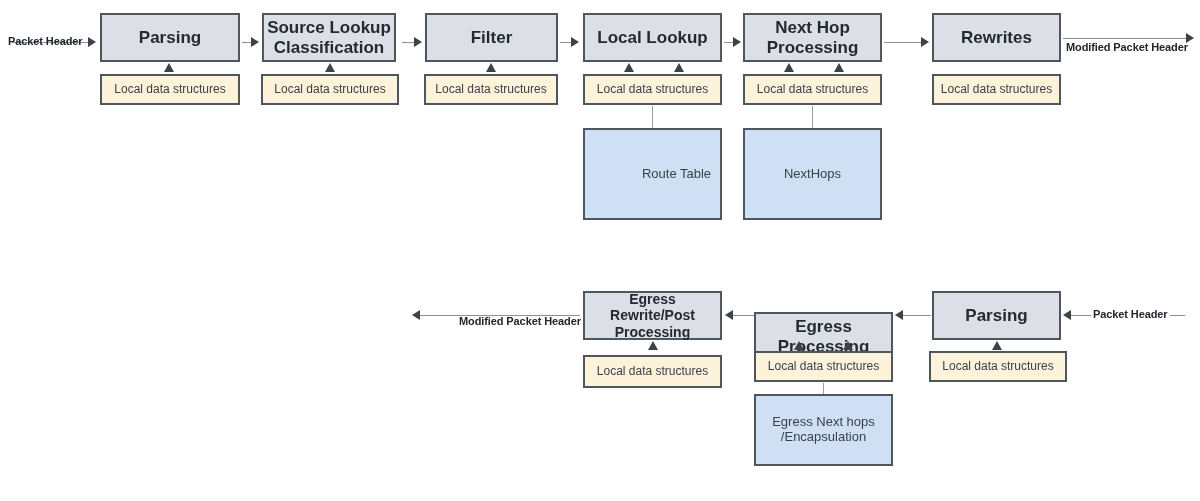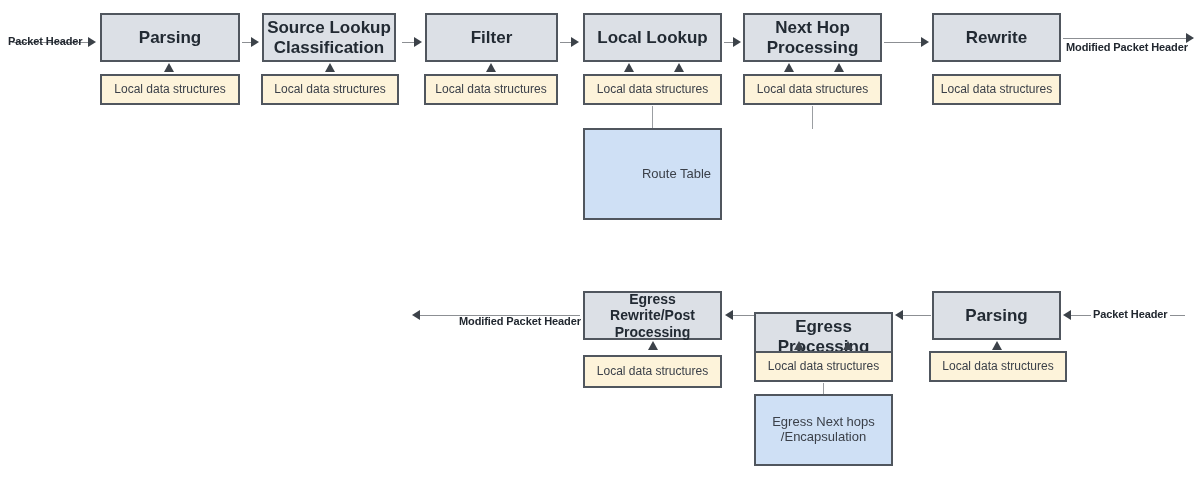--- a/index.html
+++ b/index.html
@@ -112,24 +112,25 @@
   <div class="box store" style="left:583px;top:128px;width:139px;height:92px;padding-left:48px;">Route Table</div>
   <div class="hline" style="left:724px;top:42px;width:12px;"></div>
   <div class="arrow-r" style="left:733px;top:37px;"></div>
 
   <div class="box stage" style="left:743px;top:13px;width:139px;height:49px;">Next Hop
 Processing</div>
   <div class="arrow-u" style="left:784px;top:63px;"></div>
   <div class="arrow-u" style="left:834px;top:63px;"></div>
   <div class="box local" style="left:743px;top:74px;width:139px;height:31px;">Local data structures</div>
   <div class="vline" style="left:812px;top:106px;height:23px;"></div>
+  <div class="box store" style="left:743px;top:128px;width:139px;height:92px;">NextHops</div>
   <div class="hline" style="left:884px;top:42px;width:42px;"></div>
   <div class="arrow-r" style="left:921px;top:37px;"></div>
 
-  <div class="box stage" style="left:932px;top:13px;width:129px;height:49px;">Rewrite</div>
+  <div class="box stage" style="left:932px;top:13px;width:129px;height:49px;">Rewrites</div>
   <div class="box local" style="left:932px;top:74px;width:129px;height:31px;">Local data structures</div>
 
   <div class="hline" style="left:1063px;top:38px;width:130px;"></div>
   <div class="arrow-r" style="left:1186px;top:33px;"></div>
   <div class="edge-label" style="left:1066px;top:41px;">Modified Packet Header</div>
 
   <div class="hline" style="left:420px;top:315px;width:160px;"></div>
   <div class="arrow-l" style="left:412px;top:310px;"></div>
   <div class="edge-label" style="left:459px;top:315px;">Modified Packet Header</div>
 

